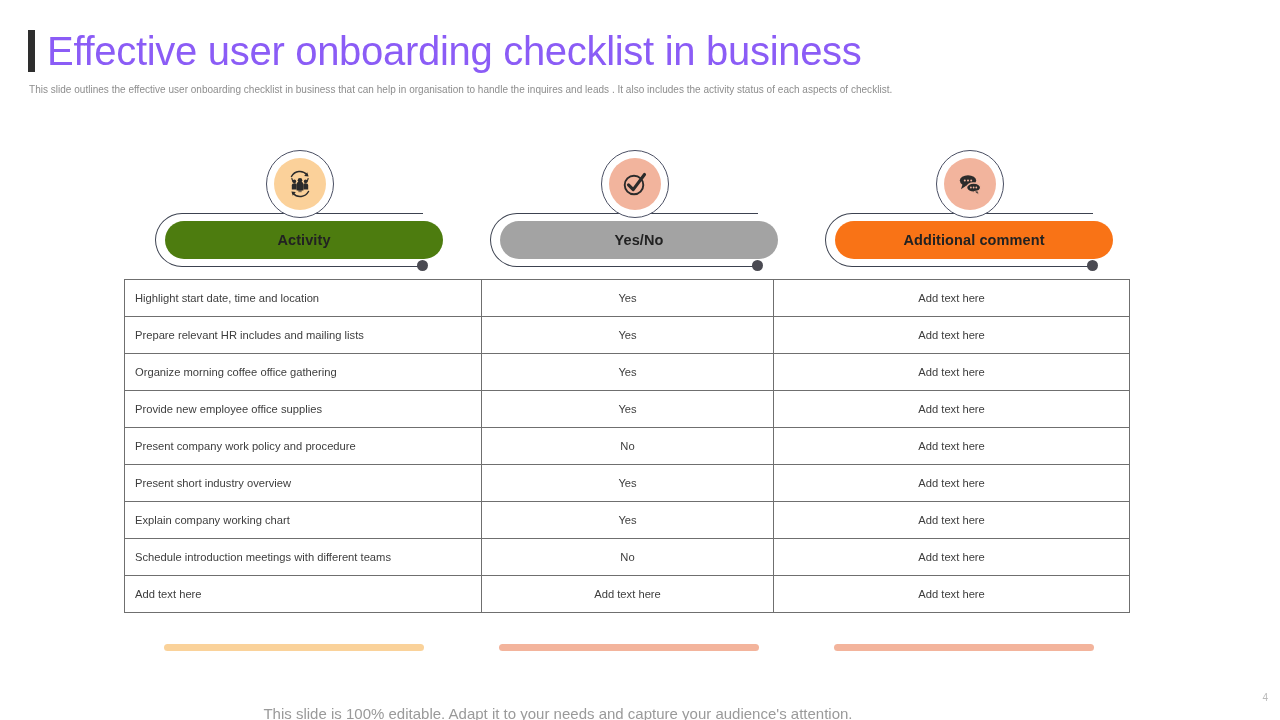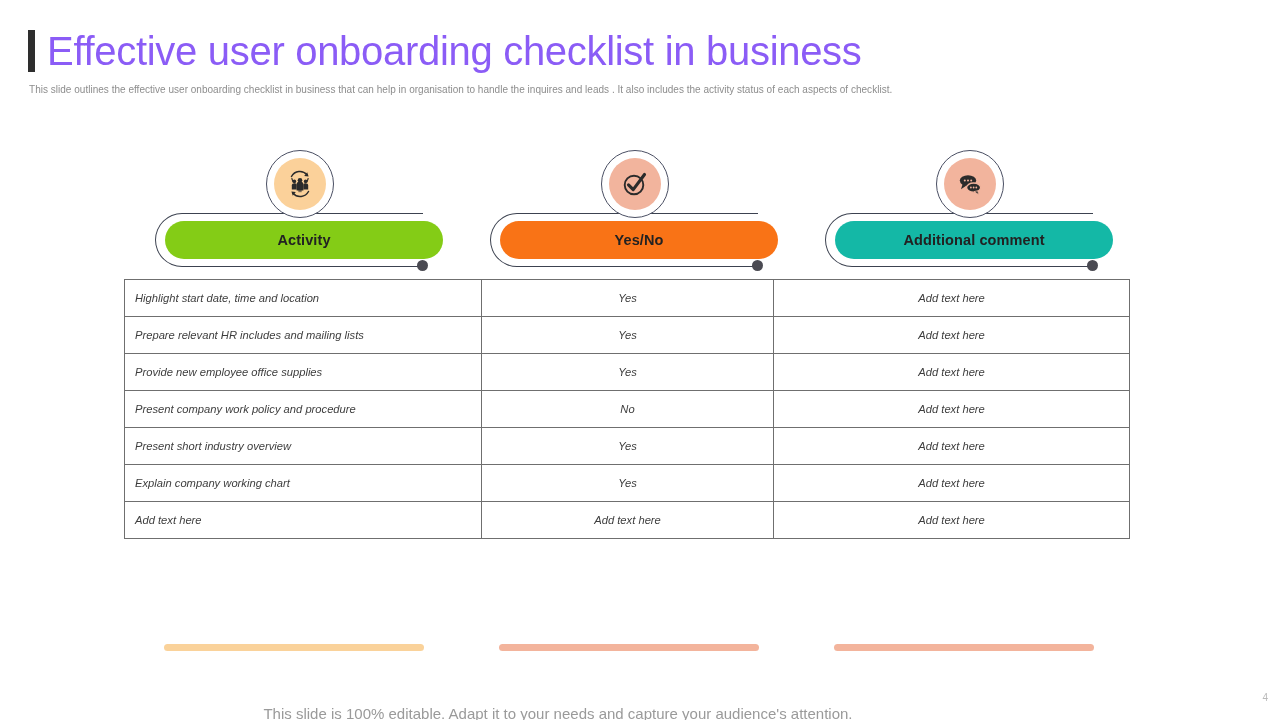--- a/index.html
+++ b/index.html
@@ -69,21 +69,21 @@
     position:absolute; left:20px; top:71px; width:278px; height:38px;
     border-radius:19px;
     display:flex; align-items:center; justify-content:center;
     z-index:2;
   }
   .pill-label {
     font-size:14.5px; font-weight:bold; color:#222222; letter-spacing:0.1px;
   }
 
   
-  .table-wrap { position:absolute; left:124px; top:279px; width:1006px;font-style:italic; }
+  .table-wrap { position:absolute; left:124px; top:279px; width:1006px; }
   table.grid { border-collapse:collapse; width:1006px; table-layout:fixed; }
   table.grid td {
     border:1px solid #6f6f6f;
     height:37px;
     font-size:11.2px;
     color:#3d3d3d;
     background:#ffffff;
   }
   td.c-activity { width:336px; padding-left:10px; text-align:left; }
   td.c-yesno { width:275px; text-align:center; }
@@ -119,21 +119,21 @@
   </div>
   <div class="subtitle">This slide outlines the effective user onboarding checklist in business that can help in organisation to handle the inquires and leads . It also includes the activity status of each aspects of checklist.</div>
 
   <div class="headers">
 
     <div class="hcol c1">
       <div class="pill-outline"></div>
       <div class="outline-tab"></div>
       <div class="outline-base"></div>
       <div class="outline-dot"></div>
-      <div class="pill" style="background:#84cc16">
+      <div class="pill" style="background:#4d7c0f">
         <span class="pill-label">Activity</span>
       </div>
       <div class="icon-circle">
         <div class="icon-inner" style="background:#fbd19a">
           <span>
             <svg width="34" height="34" viewBox="0 0 34 34">
               <g fill="none" stroke="#2b2b2b" stroke-width="1.5" stroke-linecap="round">
                 <path d="M8.5 9.5 A9.5 9.5 0 0 1 24 7.8"></path>
                 <path d="M25.5 24.5 A9.5 9.5 0 0 1 10 26.2"></path>
               </g>
@@ -155,41 +155,41 @@
           </span>
         </div>
       </div>
     </div>
 
     <div class="hcol c2">
       <div class="pill-outline"></div>
       <div class="outline-tab"></div>
       <div class="outline-base"></div>
       <div class="outline-dot"></div>
-      <div class="pill" style="background:#f97316">
+      <div class="pill" style="background:#a3a3a3">
         <span class="pill-label">Yes/No</span>
       </div>
       <div class="icon-circle">
         <div class="icon-inner" style="background:#f2b49d">
           <span>
             <svg width="34" height="34" viewBox="0 0 34 34">
               <circle cx="16" cy="18" r="9.3" fill="none" stroke="#2b2b2b" stroke-width="1.9"></circle>
               <path d="M10.5 17.8 L15.2 22.6 L26.5 7.5" fill="none" stroke="#2b2b2b" stroke-width="3.1" stroke-linecap="round" stroke-linejoin="round"></path>
             </svg>
           </span>
         </div>
       </div>
     </div>
 
     <div class="hcol c3">
       <div class="pill-outline"></div>
       <div class="outline-tab"></div>
       <div class="outline-base"></div>
       <div class="outline-dot"></div>
-      <div class="pill" style="background:#14b8a6">
+      <div class="pill" style="background:#f97316">
         <span class="pill-label">Additional comment</span>
       </div>
       <div class="icon-circle">
         <div class="icon-inner" style="background:#f2b49d">
           <span>
             <svg width="34" height="34" viewBox="0 0 34 34">
               <g fill="#2b2b2b">
                 <ellipse cx="15" cy="13.6" rx="8.2" ry="5.4"></ellipse>
                 <polygon points="9.5,17.5 8.0,22.2 13.5,18.6"></polygon>
                 <ellipse cx="20.6" cy="20.6" rx="7.0" ry="4.6" stroke="#f2b49d" stroke-width="1.3"></ellipse>
@@ -218,37 +218,47 @@
           <td class="c-activity">Highlight start date, time and location</td>
           <td class="c-yesno">Yes</td>
           <td class="c-comment">Add text here</td>
         </tr>
         <tr>
           <td class="c-activity">Prepare relevant HR includes and mailing lists</td>
           <td class="c-yesno">Yes</td>
           <td class="c-comment">Add text here</td>
         </tr>
         <tr>
+          <td class="c-activity">Organize morning coffee office gathering</td>
+          <td class="c-yesno">Yes</td>
+          <td class="c-comment">Add text here</td>
+        </tr>
+        <tr>
           <td class="c-activity">Provide new employee office supplies</td>
           <td class="c-yesno">Yes</td>
           <td class="c-comment">Add text here</td>
         </tr>
         <tr>
           <td class="c-activity">Present company work policy and procedure</td>
           <td class="c-yesno">No</td>
           <td class="c-comment">Add text here</td>
         </tr>
         <tr>
           <td class="c-activity">Present short industry overview</td>
           <td class="c-yesno">Yes</td>
           <td class="c-comment">Add text here</td>
         </tr>
         <tr>
           <td class="c-activity">Explain company working chart</td>
           <td class="c-yesno">Yes</td>
+          <td class="c-comment">Add text here</td>
+        </tr>
+        <tr>
+          <td class="c-activity">Schedule introduction meetings with different teams</td>
+          <td class="c-yesno">No</td>
           <td class="c-comment">Add text here</td>
         </tr>
         <tr>
           <td class="c-activity">Add text here</td>
           <td class="c-yesno">Add text here</td>
           <td class="c-comment">Add text here</td>
         </tr>
       </tbody>
     </table>
   </div>

